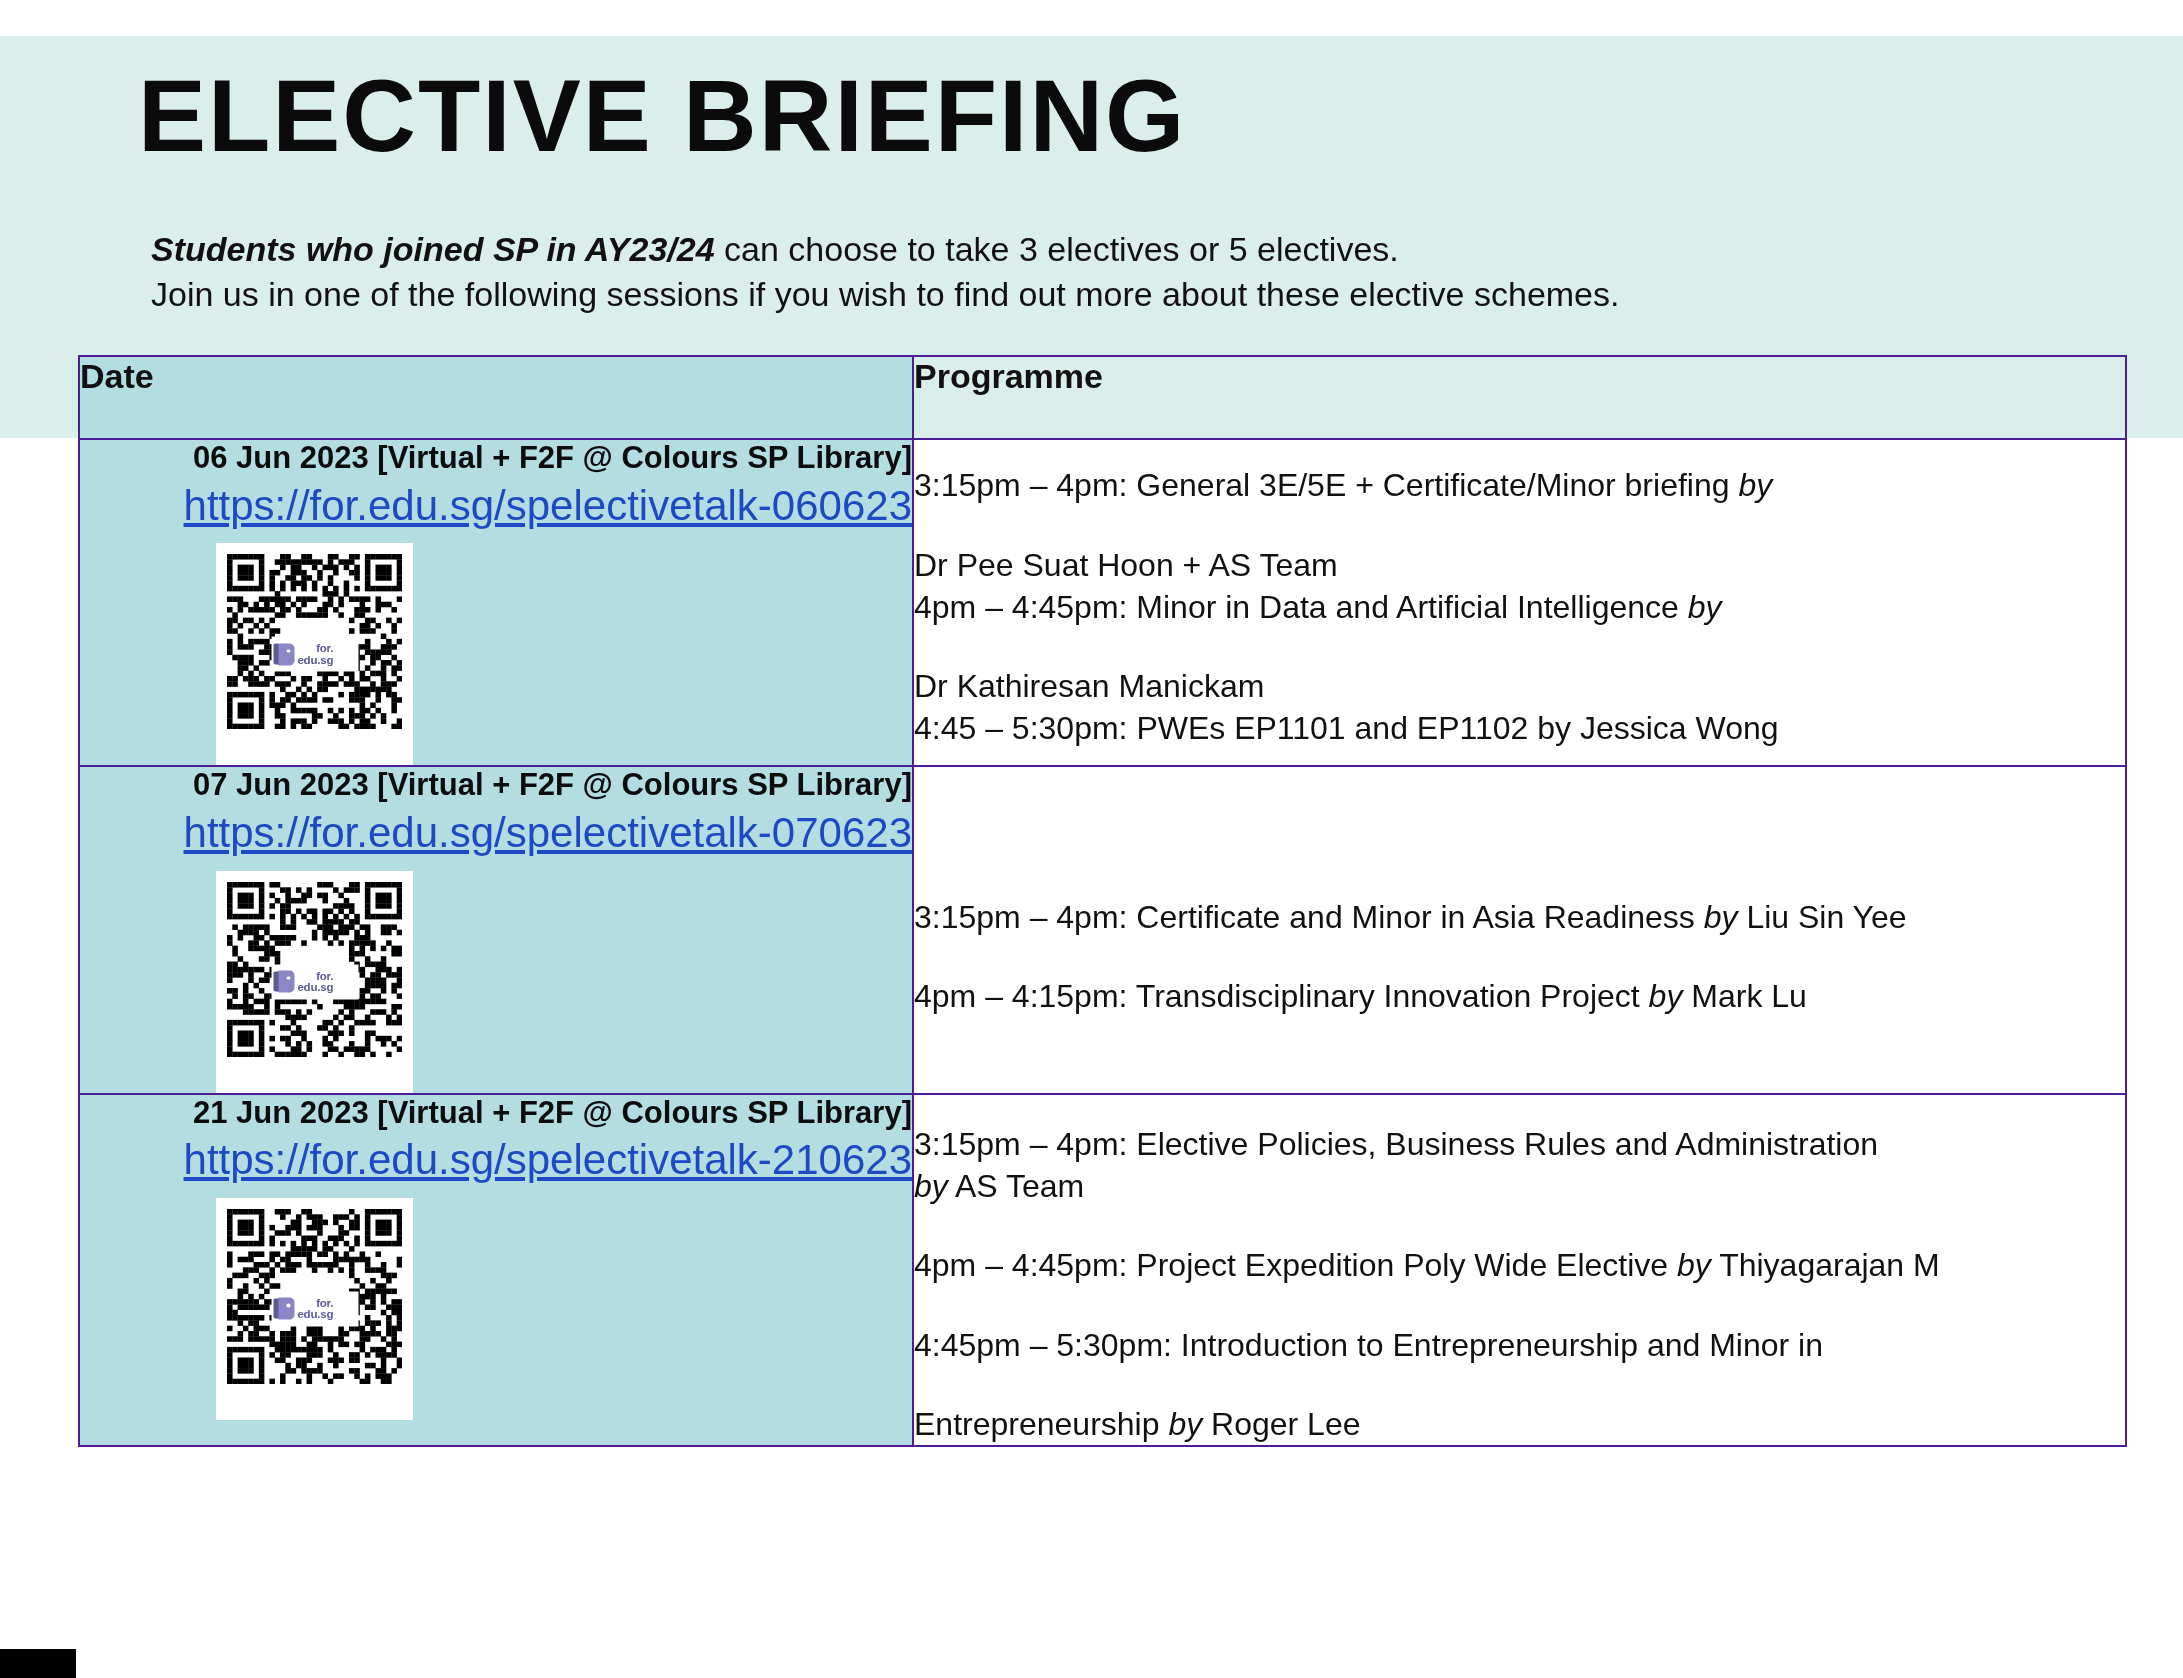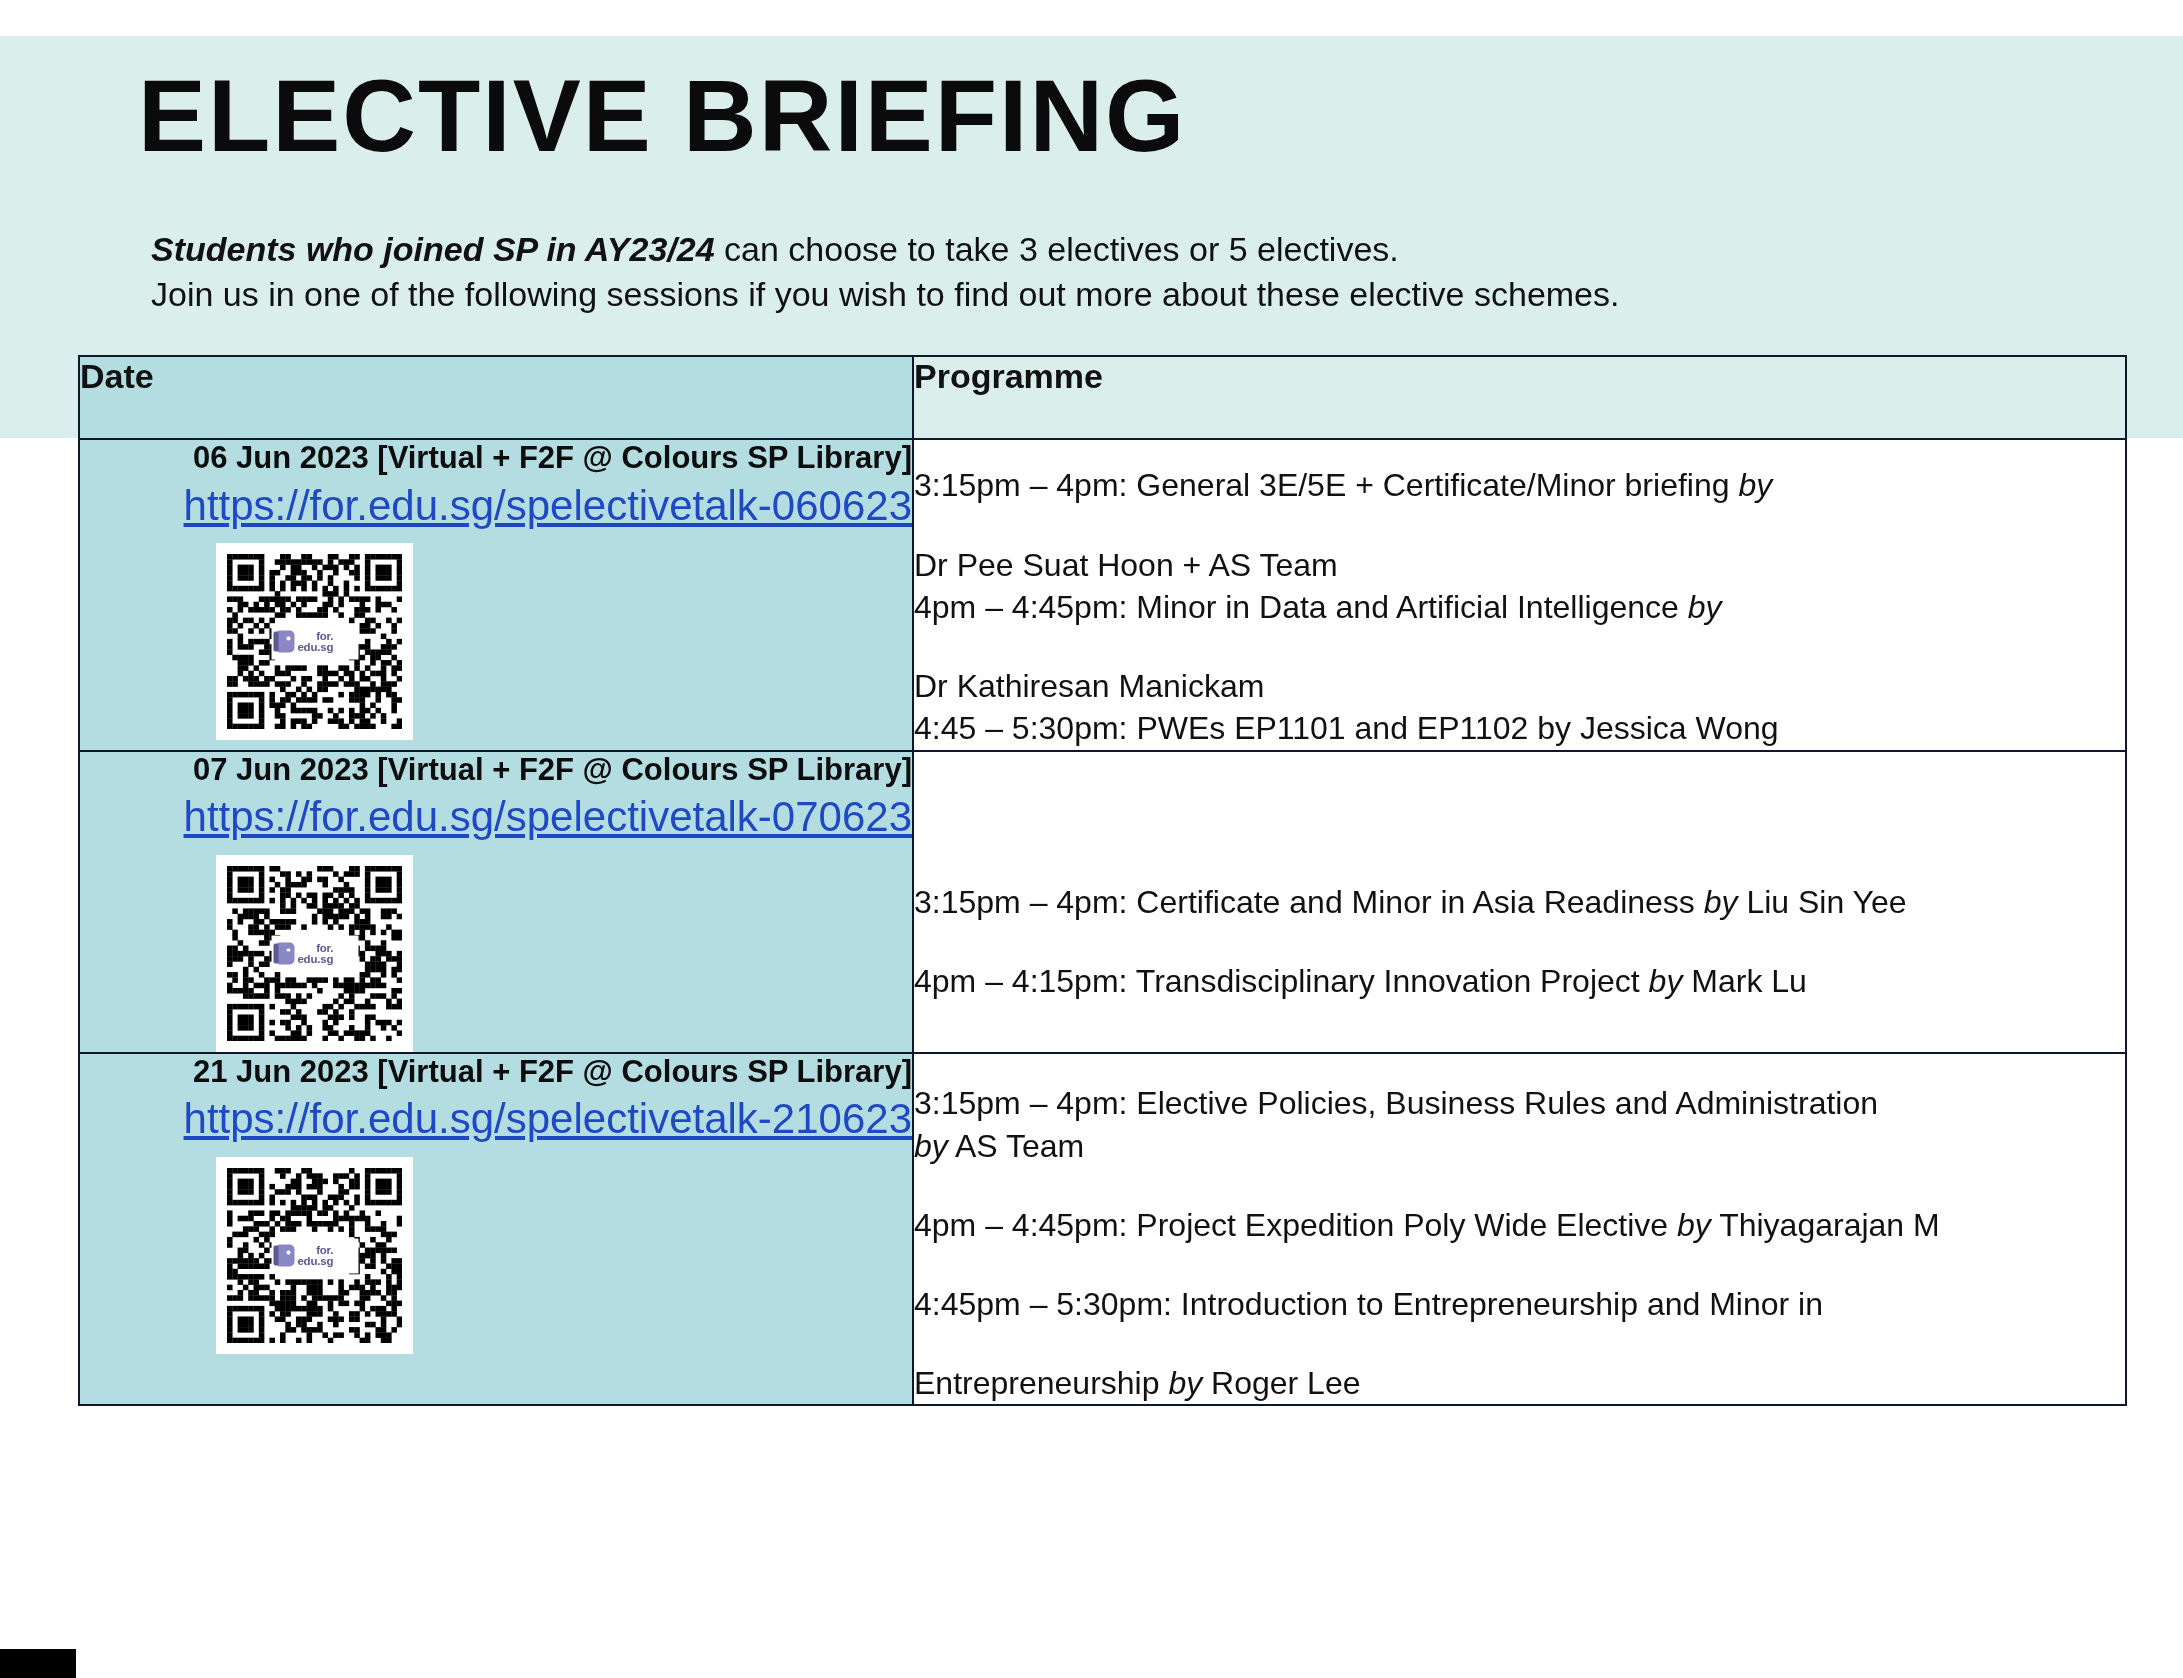--- a/index.html
+++ b/index.html
@@ -68,21 +68,21 @@
     left: 78px;
     top: 355px;
     width: 2047px;
     border-collapse: collapse;
     table-layout: fixed;
   }
   #tbl col.c-date { width: 834px; }
   #tbl col.c-prog { width: 1213px; }
 
   #tbl th, #tbl td {
-    border: 2px solid #0f172a;
+    border: 2px solid #4c1d95;
     vertical-align: top;
     padding: 0;
   }
 
   thead th {
     height: 83px;
     font-size: 34px;
     font-weight: 700;
     text-align: left;
     color: #111111;
@@ -119,21 +119,21 @@
     font-size: 42px;
     color: #1f49c4;
     text-decoration: underline;
     line-height: 1.2;
     white-space: nowrap;
   }
 
   
   .qr-wrap {
     width: 197px;
-    height: 197px;
+    height: 222px;
     background: #ffffff;
     margin: 12.2px 0 0 136px;
     padding: 11px;
     position: relative;
   }
   .qr-canvas {
     width: 175px;
     height: 175px;
     display: block;
     image-rendering: pixelated;

